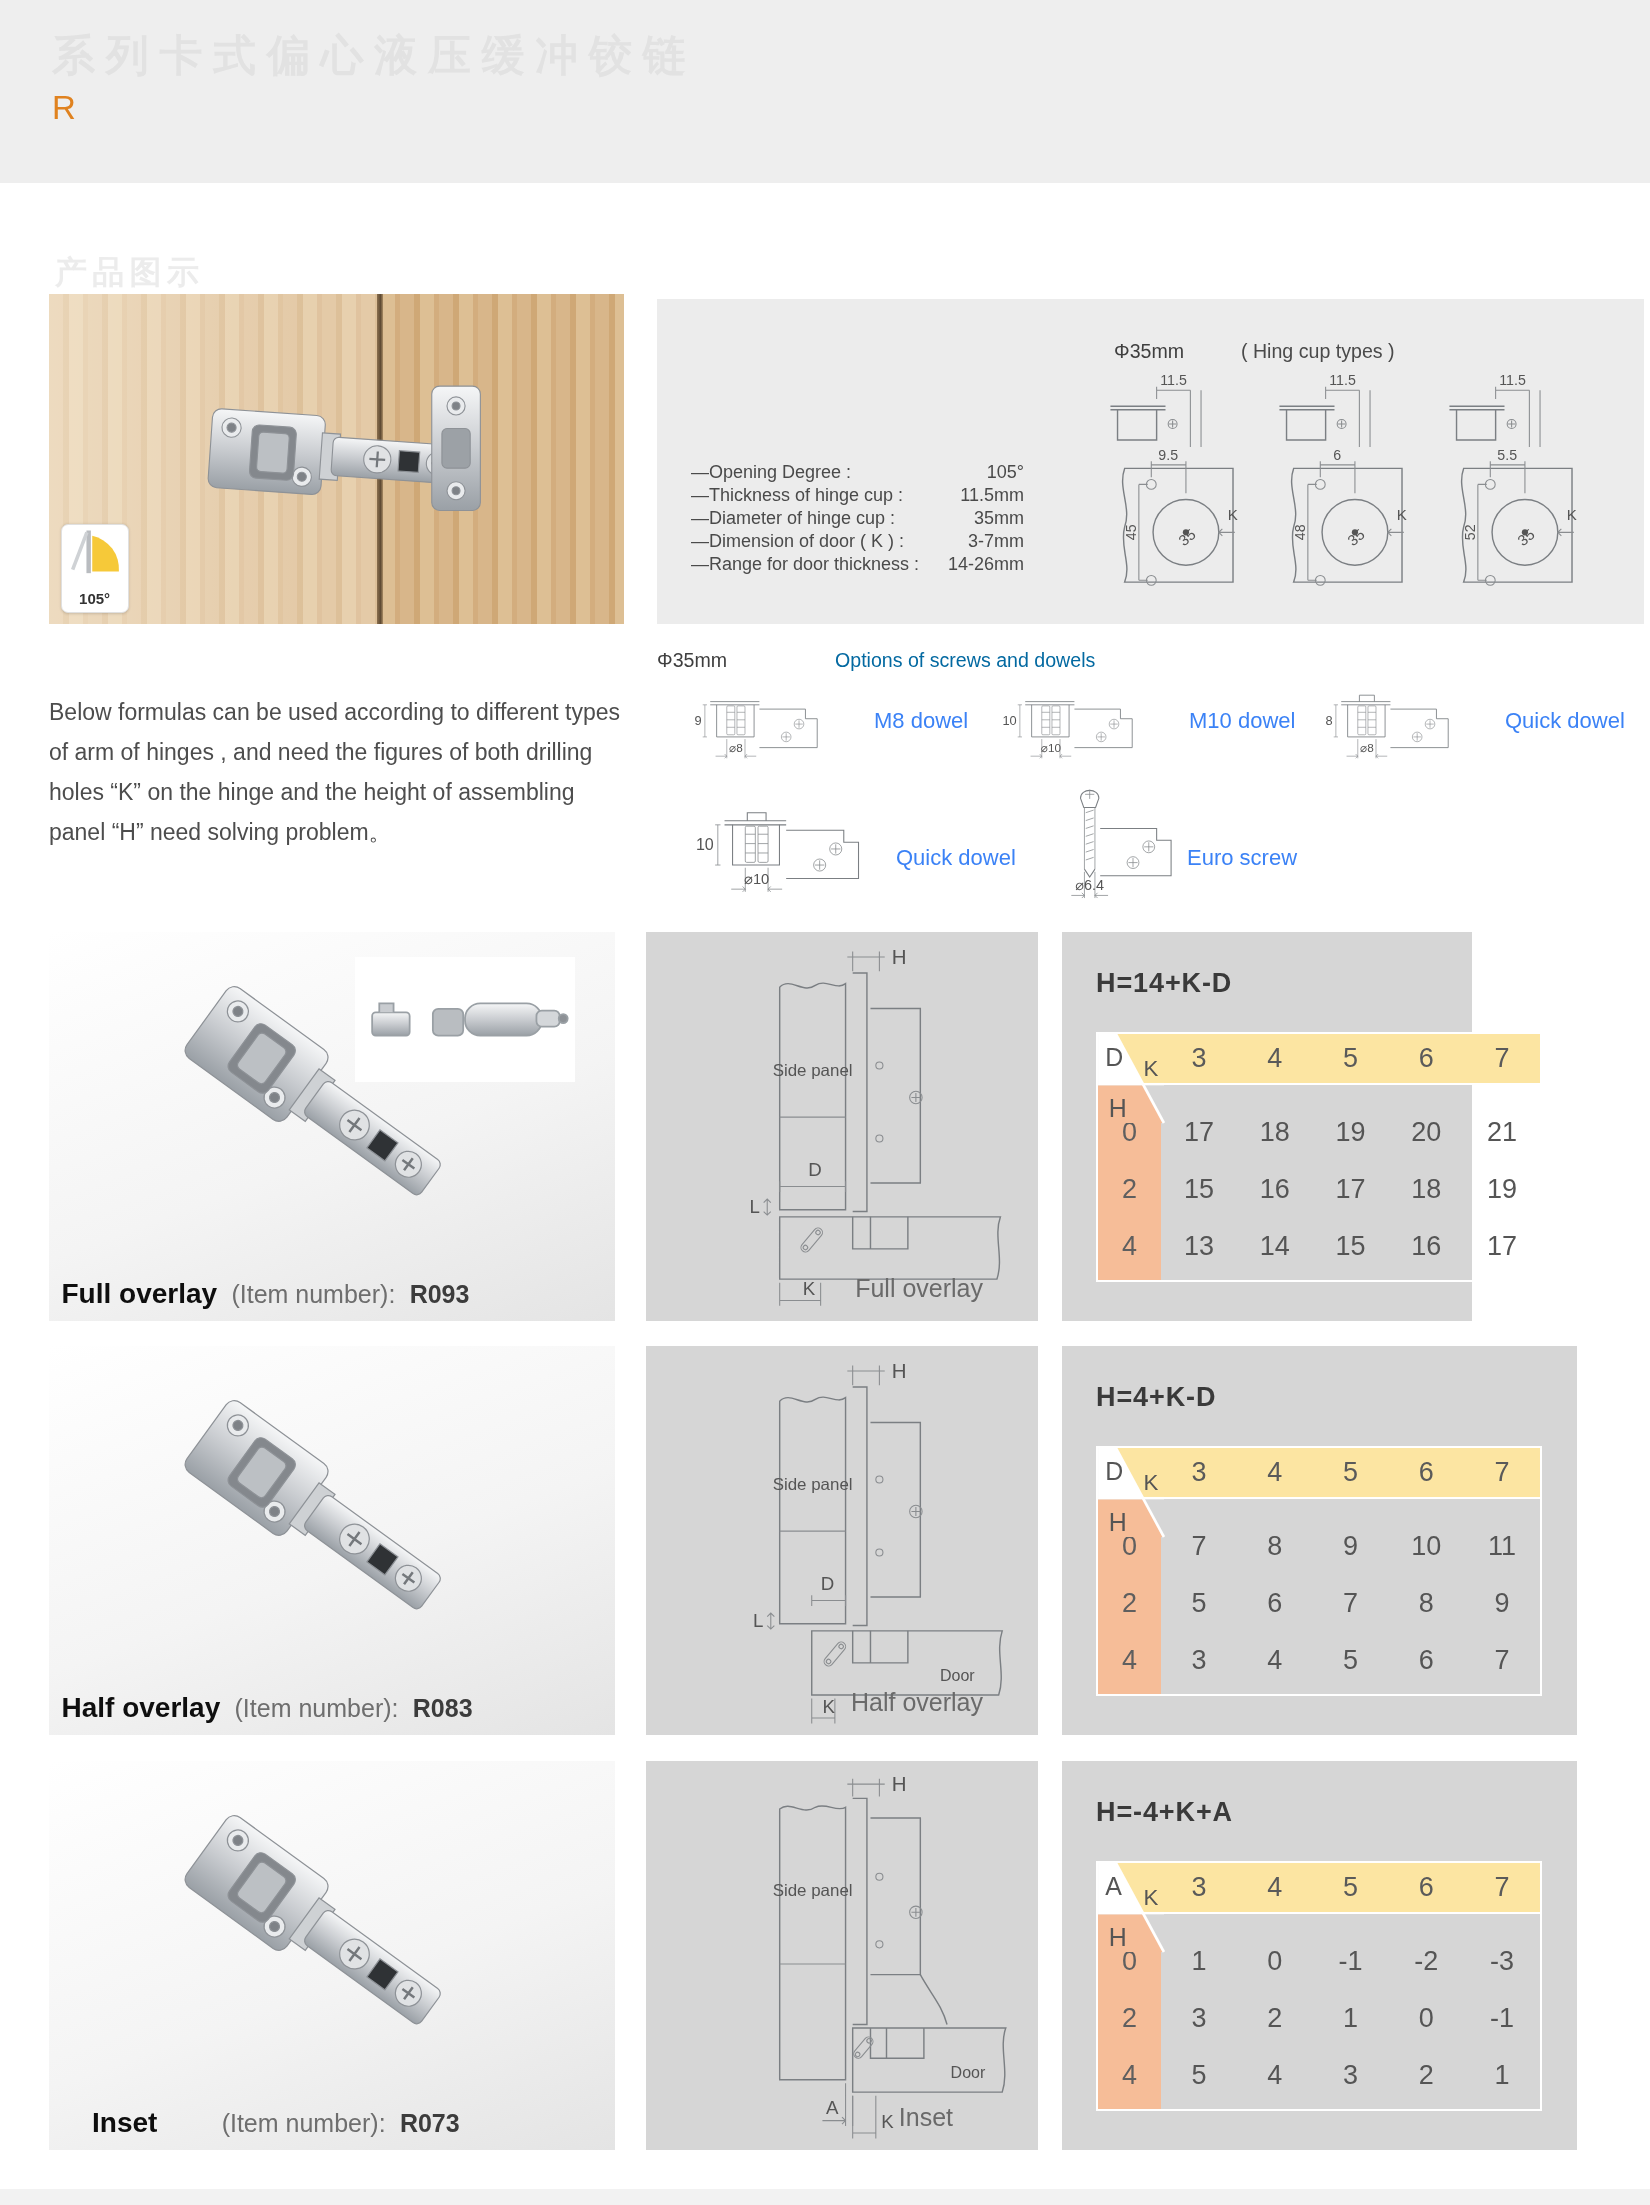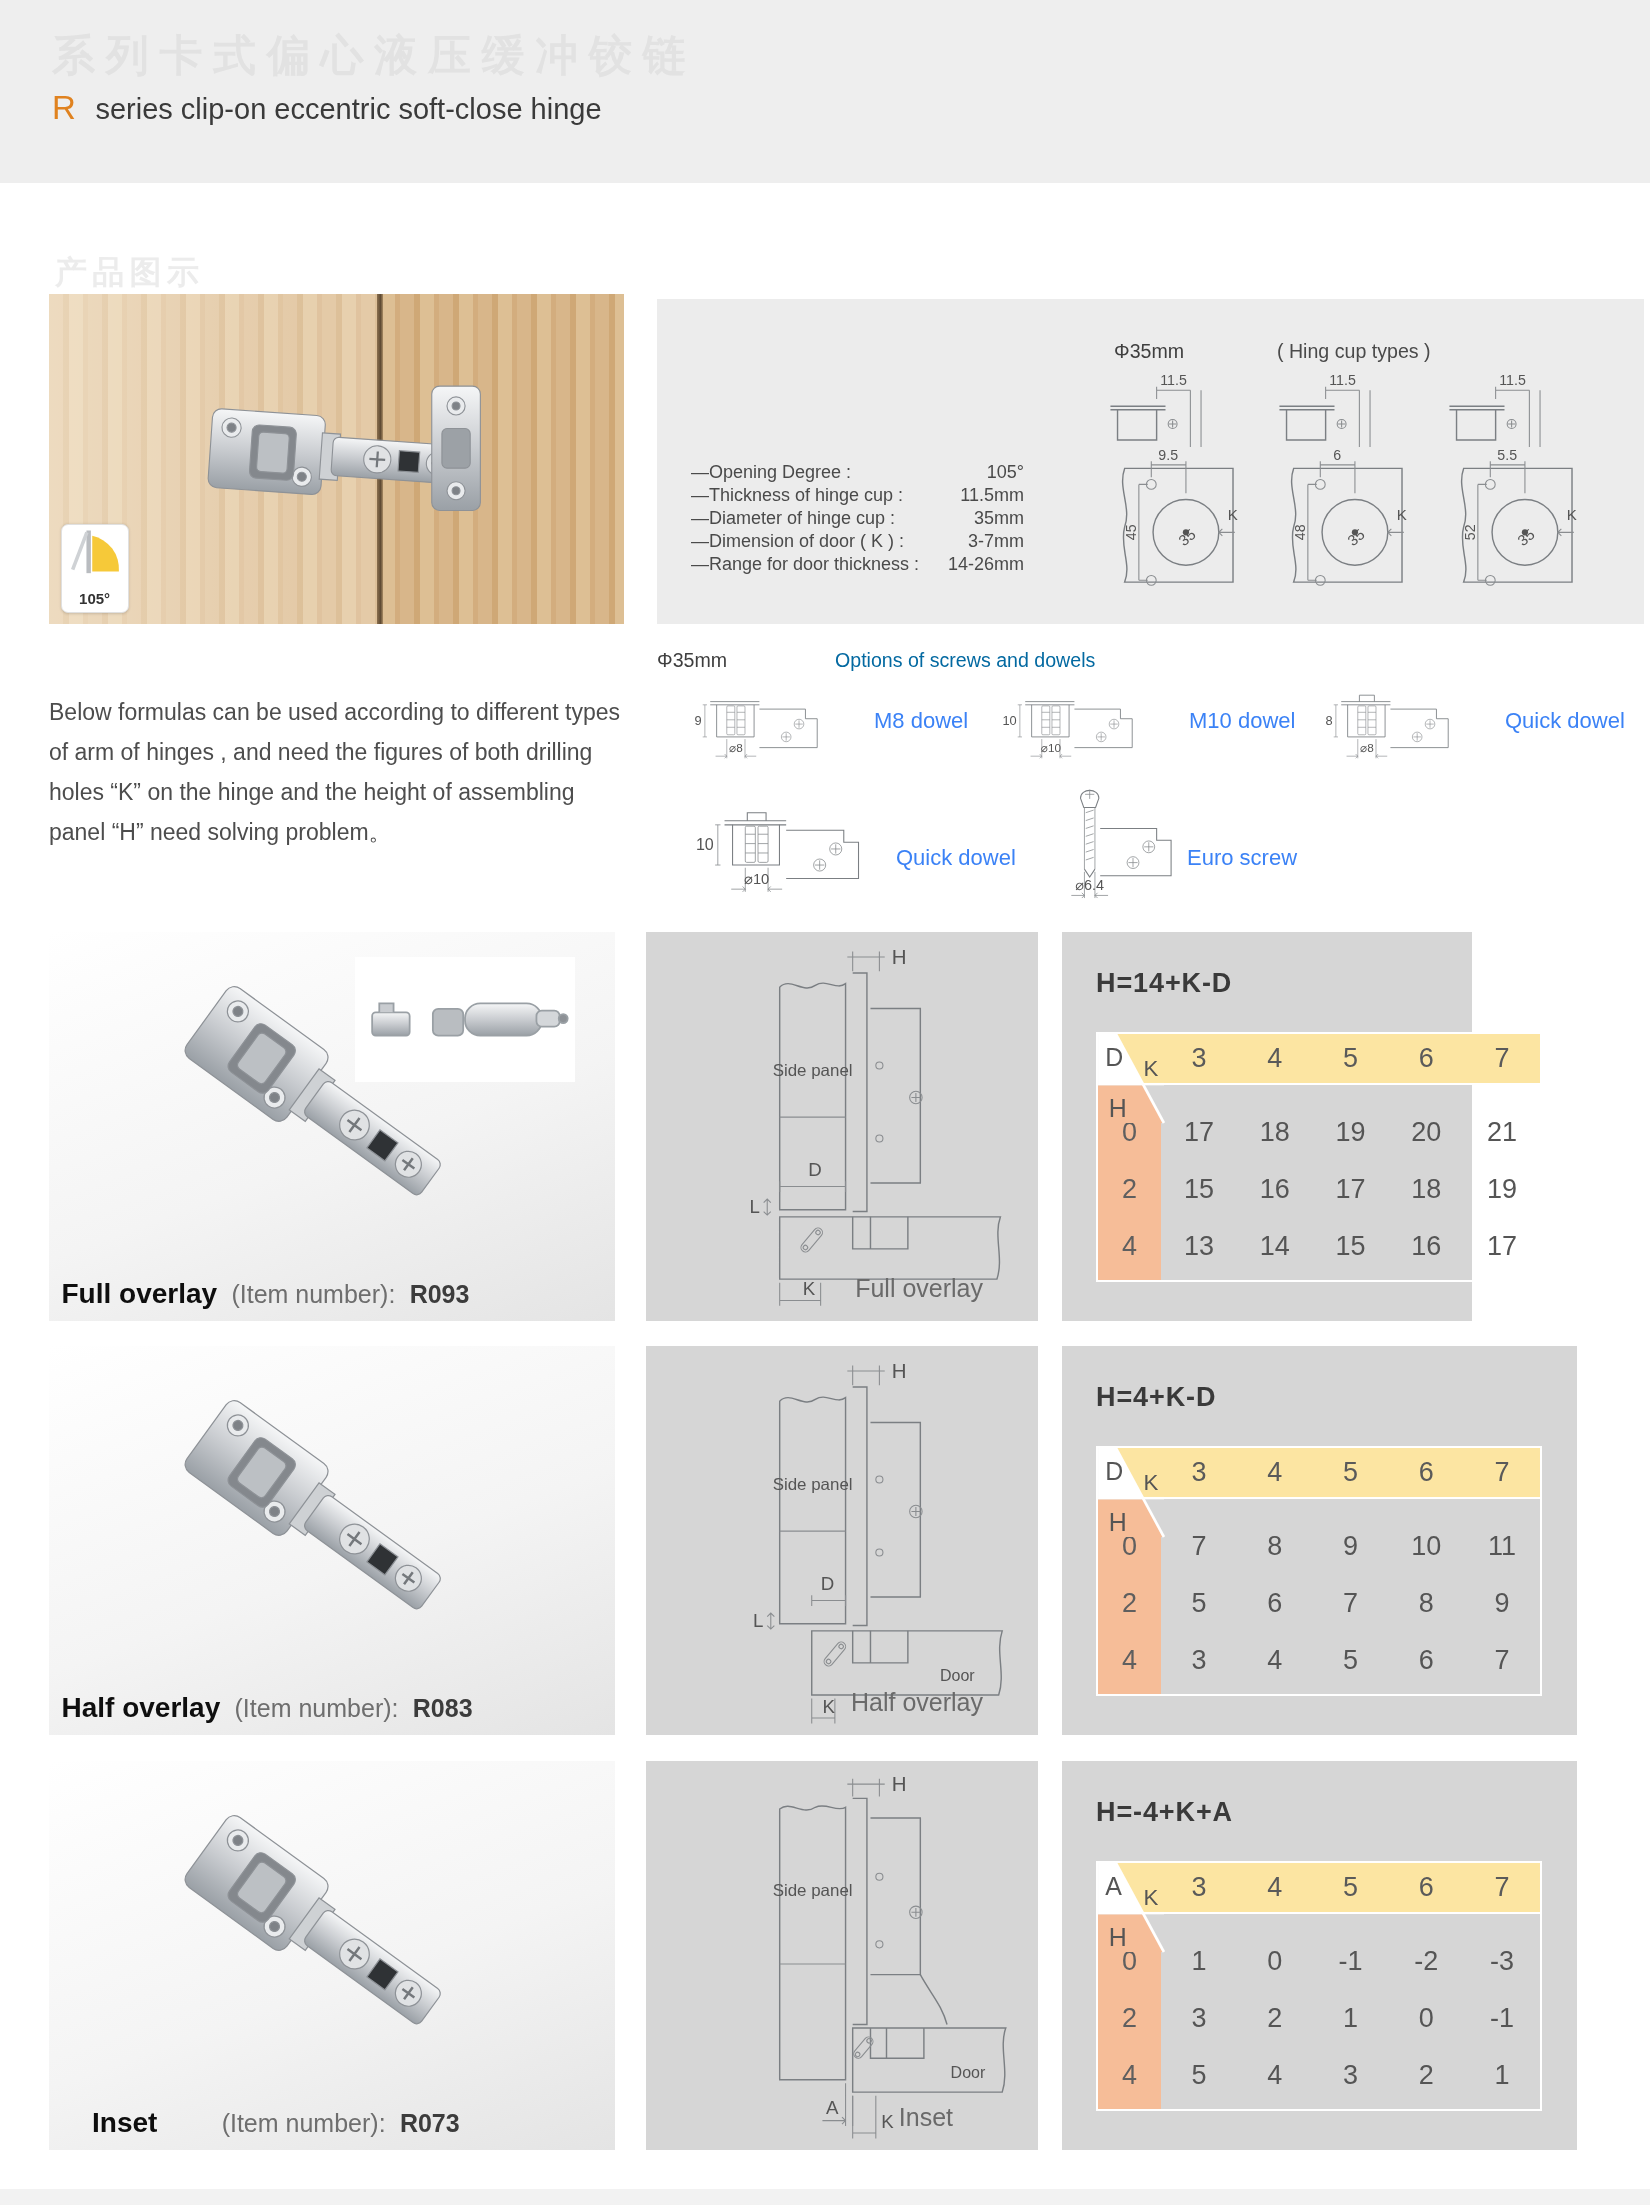--- a/index.html
+++ b/index.html
@@ -93,21 +93,20 @@
           <circle cx="230" cy="69" r="5" fill="#8d9196"></circle>
         </g>
       </symbol>
     </defs>
   </svg>
 
   <div class="abs" style="left:0;top:0;width:1650px;height:183px;background:#eeeeee;">
     <div class="abs hdr-watermark" style="left:52px;top:27px;">系列卡式偏心液压缓冲铰链</div>
     <div class="abs title-row" style="left:52px;top:89px;">
       <span class="title-r">R</span>
-      <span class="title-text">series clip-on eccentric soft-close hinge</span>
     </div>
   </div>
 
   <div class="abs photo-watermark" style="left:55px;top:251px;">产品图示</div>
 
   <div class="abs wood" style="left:49px;top:294px;width:575px;height:330px;">
     <div class="wood-light" style="width:57%;"></div>
     <div class="wood-gap" style="left:57%;"></div>
     <svg class="abs" style="left:18px;top:13.4px;" width="535" height="294" viewBox="0 0 640 520" preserveAspectRatio="xMidYMid meet">
       <use href="#hingeSym" transform="rotate(4 260 260)"></use>
@@ -147,21 +146,21 @@
       <div class="spec-row">
           <span>—Dimension of door ( K ) :</span>
           <span>3-7mm</span>
         </div>
       <div class="spec-row">
           <span>—Range for door thickness :</span>
           <span>14-26mm</span>
         </div>
     </div>
     <div class="abs phi" style="left:457px;top:41px;">Φ35mm</div>
-    <div class="abs cup-heading" style="left:584px;top:41px;margin-left:36px;">( Hing cup types )</div>
+    <div class="abs cup-heading" style="left:584px;top:41px;">( Hing cup types )</div>
 
     <svg class="abs" style="left:441px;top:73px;" width="151" height="223" viewBox="0 0 170 250">
       <path class="ln" d="M14,38 L76,38 M14,42 L76,42"></path>
       <path class="ln" d="M22,42 L22,76 L66,76 L66,42"></path>
       <circle class="lnt" cx="84" cy="58" r="5"></circle>
         <path class="lnt" d="M80,58 L88,58 M84,54 L84,62"></path>
       <path class="lnt" d="M104,20 L104,84 M116,20 L116,84"></path>
       <path class="lnt" d="M66,30 L66,16 M66,20 L104,20"></path>
       <text x="85" y="14" font-size="16" text-anchor="middle">11.5</text>
       <path class="ln" d="M30,108 C22,130 38,152 30,174 C24,196 38,216 30,236 L152,236 L152,108 Z"></path>

